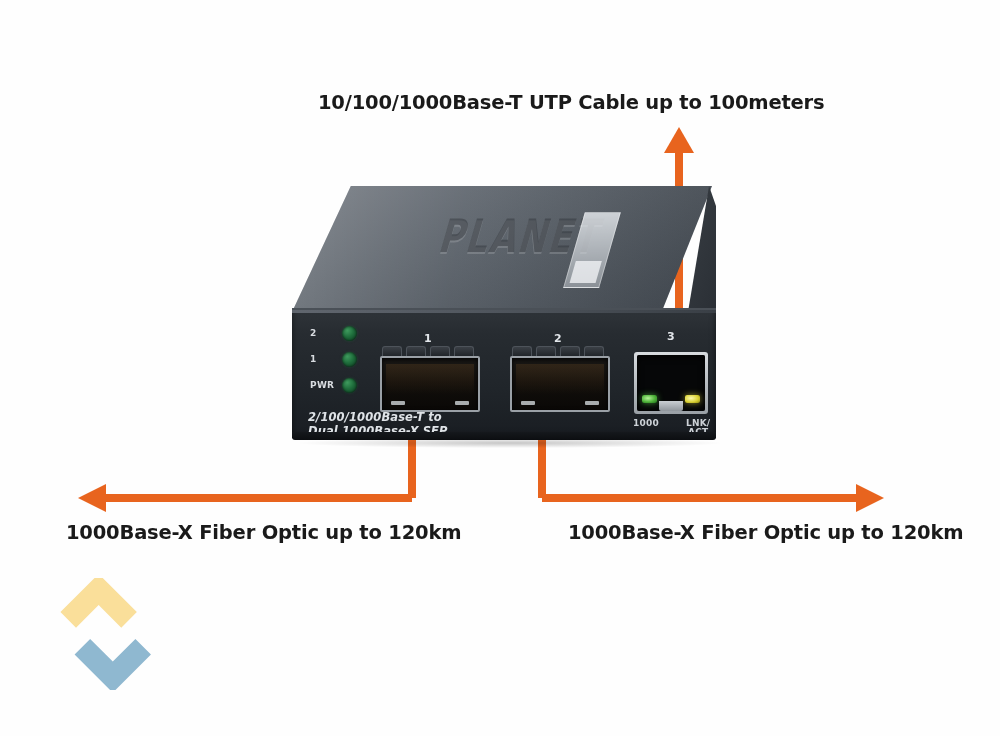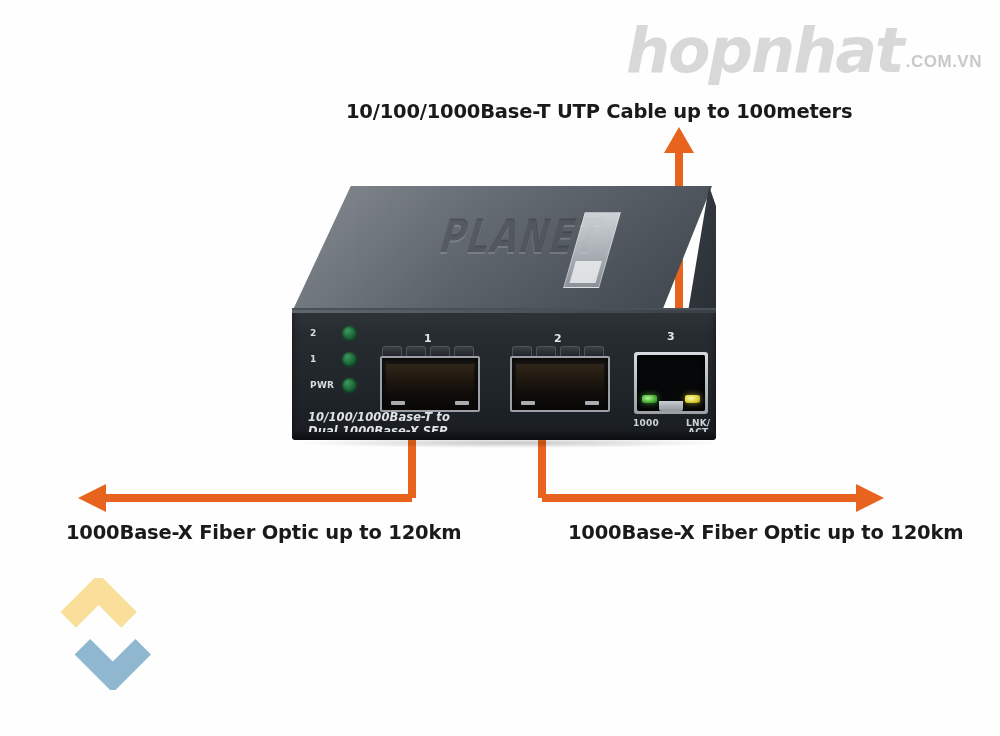--- a/index.html
+++ b/index.html
@@ -51,21 +51,21 @@
   
   .callout {
     position: absolute;
     font-family: "DejaVu Sans", sans-serif;
     font-weight: 700;
     font-size: 19.5px;
     color: #1a1a1a;
     white-space: nowrap;
     letter-spacing: -0.2px;
   }
-  #label-top   { left: 318px; top: 100px; margin-left: 28px; }
+  #label-top   { left: 318px; top: 91px; }
   #label-left  { left: 66px;  top: 521px; }
   #label-right { left: 568px; top: 521px; }
 
   
   .arrow-line {
     position: absolute;
     background: #e8641e;
   }
   .arrow-head {
     position: absolute;
@@ -359,24 +359,20 @@
     width: 126px;
     height: 112px;
   }
   #brand-logo svg { display: block; }
 </style>
 </head>
 <body>
 
 <div id="stage" style="background: rgb(254, 254, 254);">
 
-  <div class="watermark">
-    <span class="wm-word" style="color: rgb(216, 216, 216);">hopnhat</span>
-    <span class="wm-suffix">.COM.VN</span>
-  </div>
 
   <div class="callout" id="label-top">10/100/1000Base-T UTP Cable up to 100meters</div>
 
   <div class="callout" id="label-left">1000Base-X Fiber Optic up to 120km</div>
 
   <div class="callout" id="label-right">1000Base-X Fiber Optic up to 120km</div>
 
   <div class="arrow-line" id="arrow-utp-line" style="background: rgb(232, 100, 30);"></div>
   <div class="arrow-head head-up" id="arrow-utp-head" style="border-bottom-color: rgb(232, 100, 30);"></div>
 
@@ -457,21 +453,21 @@
       <span class="port-num" id="pn-2">2</span>
       <span class="port-num" id="pn-3">3</span>
 
       <span class="port-sub" id="sub-1000">1000</span>
       <span class="port-sub" id="sub-lnk">
         <span>LNK/</span><br>
         <span>ACT</span>
       </span>
 
       <div class="model-text">
-        <div>10/100/1000Base-T to</div>
+        <div>2/100/1000Base-T to</div>
         <div>Dual 1000Base-X SFP</div>
       </div>
     </div>
 
     <div class="dev-bottom-lip"></div>
     <div class="dev-shadow"></div>
   </div>
 
   <div id="brand-logo">
     <svg width="126" height="112" viewBox="0 0 126 112">

